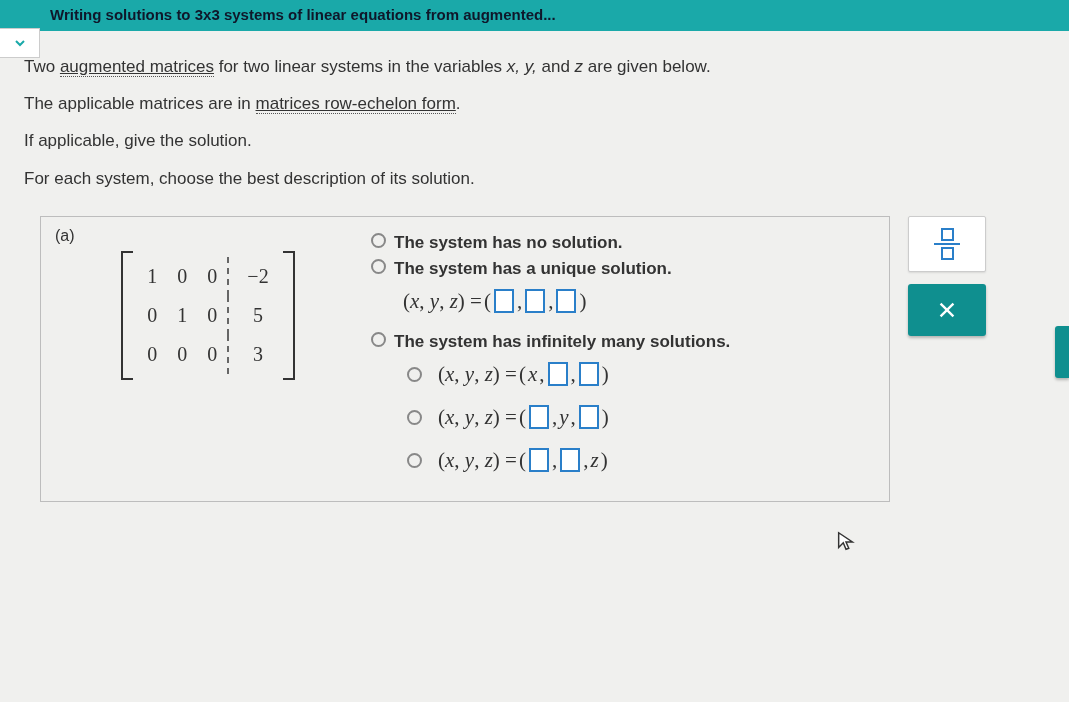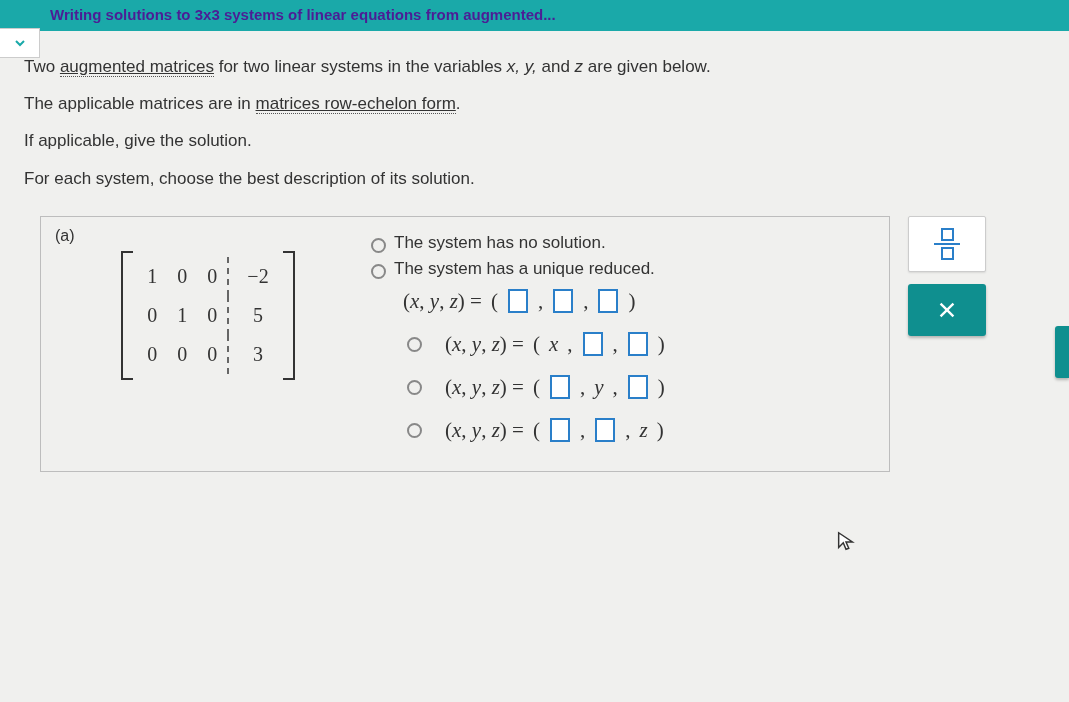--- a/index.html
+++ b/index.html
@@ -7,21 +7,21 @@
     font-family: Arial, Helvetica, sans-serif;
     background: #f0f0ee;
     color: #333;
     width: 1069px;
     height: 702px;
     overflow: hidden;
     position: relative;
   }
   .header-bar {
     background: #1aa9a9;
-    color: #4c1d95;
+    color: #0f172a;
     padding: 6px 0 8px 50px;
     font-size: 15px;
     font-weight: bold;
   }
   .expand-tab {
     position: absolute;
     left: 0;
     top: 28px;
     width: 40px;
     height: 30px;
@@ -96,38 +96,39 @@
     border-left: 2px dashed #666;
     padding-left: 18px;
   }
   .options-col {
     flex: 1;
     padding: 10px 10px 10px 0;
     font-size: 17px;
   }
   .radio-row {
     display: flex;
-    align-items: flex-end;
+    align-items: flex-start;
     gap: 8px;
     margin: 6px 0;
+    font-weight: bold;
   }
   .radio-circle {
     width: 15px; height: 15px;
     border: 2px solid #888;
     border-radius: 50%;
     flex-shrink: 0;
   }
   .sub-row {
     margin: 10px 0 18px 36px;
     font-family: "Times New Roman", serif;
     font-size: 21px;
     font-style: italic;
     display: flex;
     align-items: center;
-    gap: 9px;
+    gap: 2px;
   }
   .sub-row .radio-circle {
     margin-right: 14px;
     font-style: normal;
   }
   .sub-row.no-radio { margin-left: 32px; }
   .input-slot {
     display: inline-block;
     width: 20px;
     height: 24px;
@@ -255,33 +256,37 @@
 
     <div class="options-col">
 
       <div class="radio-row">
         <span class="radio-circle"></span>
         <span>The system has no solution.</span>
       </div>
 
       <div class="radio-row">
         <span class="radio-circle"></span>
-        <span>The system has a unique reduced.</span>
+        <span>The system has a unique solution.</span>
       </div>
       <div class="sub-row no-radio">
         <span class="upright">(<span class="var">x</span>, <span class="var">y</span>, <span class="var">z</span>) = </span>
         <span class="upright">(</span>
         <span class="input-slot"></span>
           <span class="upright">, </span>
         <span class="input-slot"></span>
           <span class="upright">, </span>
         <span class="input-slot"></span>
         <span class="upright">)</span>
       </div>
 
+      <div class="radio-row">
+        <span class="radio-circle"></span>
+        <span>The system has infinitely many solutions.</span>
+      </div>
 
       <div class="sub-row">
         <span class="radio-circle"></span>
         <span class="upright">(<span class="var">x</span>, <span class="var">y</span>, <span class="var">z</span>) = </span>
         <span class="upright">(</span>
         <span class="var">x</span>
           <span class="upright">, </span>
         <span class="input-slot"></span>
           <span class="upright">, </span>
         <span class="input-slot"></span>

